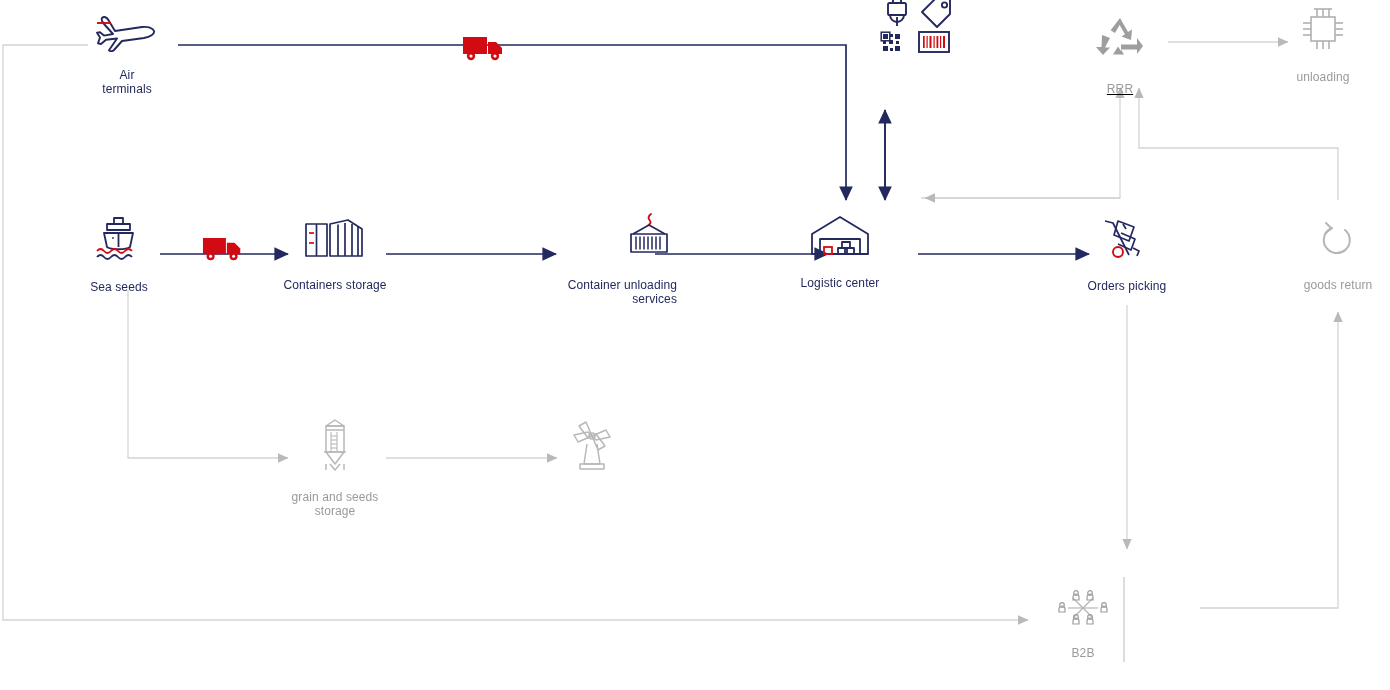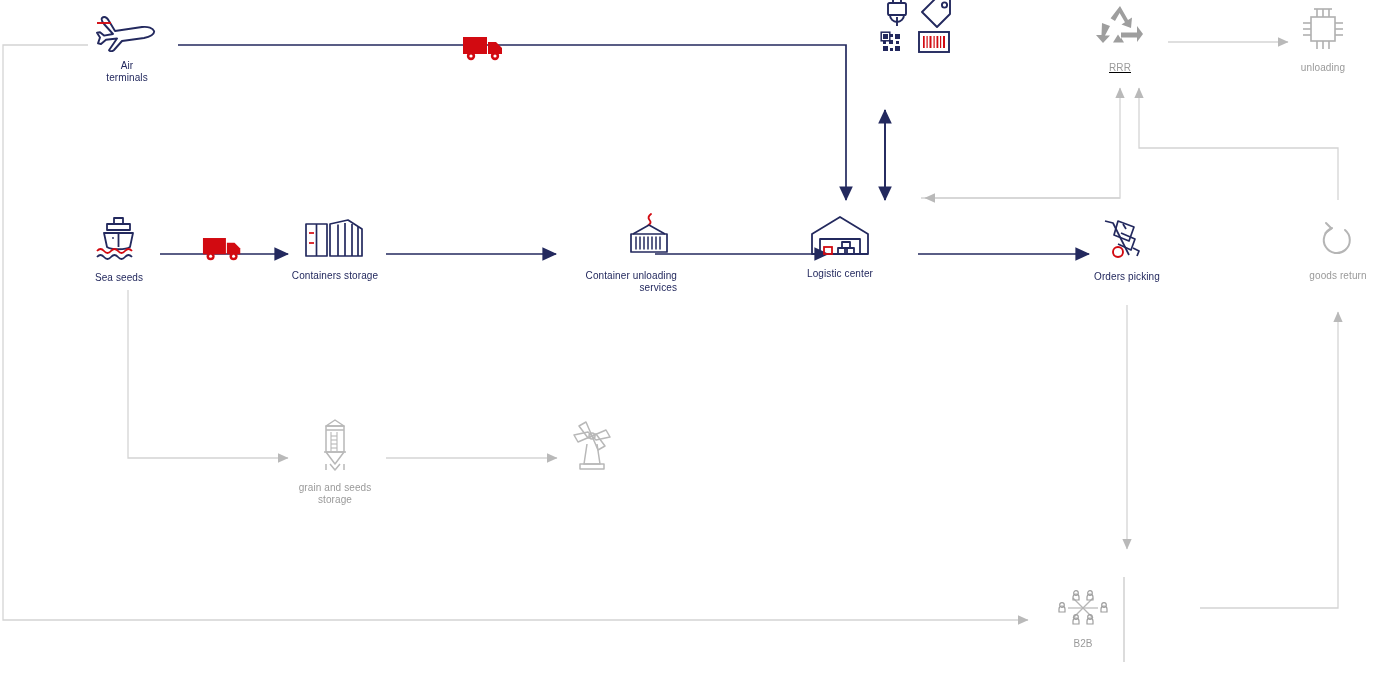--- a/index.html
+++ b/index.html
@@ -5,22 +5,22 @@
 <style>
   html,body{margin:0;padding:0;background:#ffffff;}
   body{
     font-family:"Liberation Sans","DejaVu Sans",sans-serif;
     width:1390px;height:690px;position:relative;overflow:hidden;
   }
   #stage{position:absolute;left:0;top:0;width:1390px;height:690px;}
   .node{position:absolute;text-align:center;}
   .node .icon{display:block;margin:0 auto;}
   .node .label{
-    display:block;margin-top:4px;line-height:1.17;
-    font-size:10px;letter-spacing:.1px;white-space:pre-line;
+    display:block;margin-top:12px;line-height:1.17;
+    font-size:12px;letter-spacing:.1px;white-space:pre-line;
   }
   .navy .label{color:#23295e;}
   .gray .label{color:#9a9a9a;}
   svg.edges{position:absolute;left:0;top:0;width:1390px;height:690px;pointer-events:none;}
 </style>
 </head>
 <body>
 
 <div id="stage">
 
@@ -173,21 +173,21 @@
               <rect x="57.5" y="38" width="1.2" height="12"></rect>
             <rect x="60.5" y="38" width="1.8" height="12"></rect>
               <rect x="64" y="38" width="1.2" height="12"></rect>
             <rect x="67" y="38" width="2" height="12"></rect>
           </g>
         </g>
       </svg>
     </span>
   </div>
 
-  <div class="node gray" style="left:1065px;top:4px;width:110px;text-decoration:underline;">
+  <div class="node gray" style="left:1065px;top:16px;width:110px;text-decoration:underline;">
     <span class="icon">
       <svg width="58" height="50" viewBox="0 0 58 50">
         <g fill="#9e9e9e">
           <path d="M29,2 L37,16 L41,13.6 L40,24 L30.5,20.4 L34,18.2 L28.6,9 L24,17 L19.6,14.3 Z"></path>
           <path d="M11,19 L19,22 L14,31.5 L19,31.5 L12,39 L5,31 L10.5,31 Z"></path>
           <path d="M46,22 L52,30 L46,38 L46,33.5 L30,33.5 L33,38.5 L22,38.5 L27,30.5 L30,35 L30,28.5 L46,28.5 Z"></path>
         </g>
       </svg>
     </span>
     <span class="label">RRR</span>

